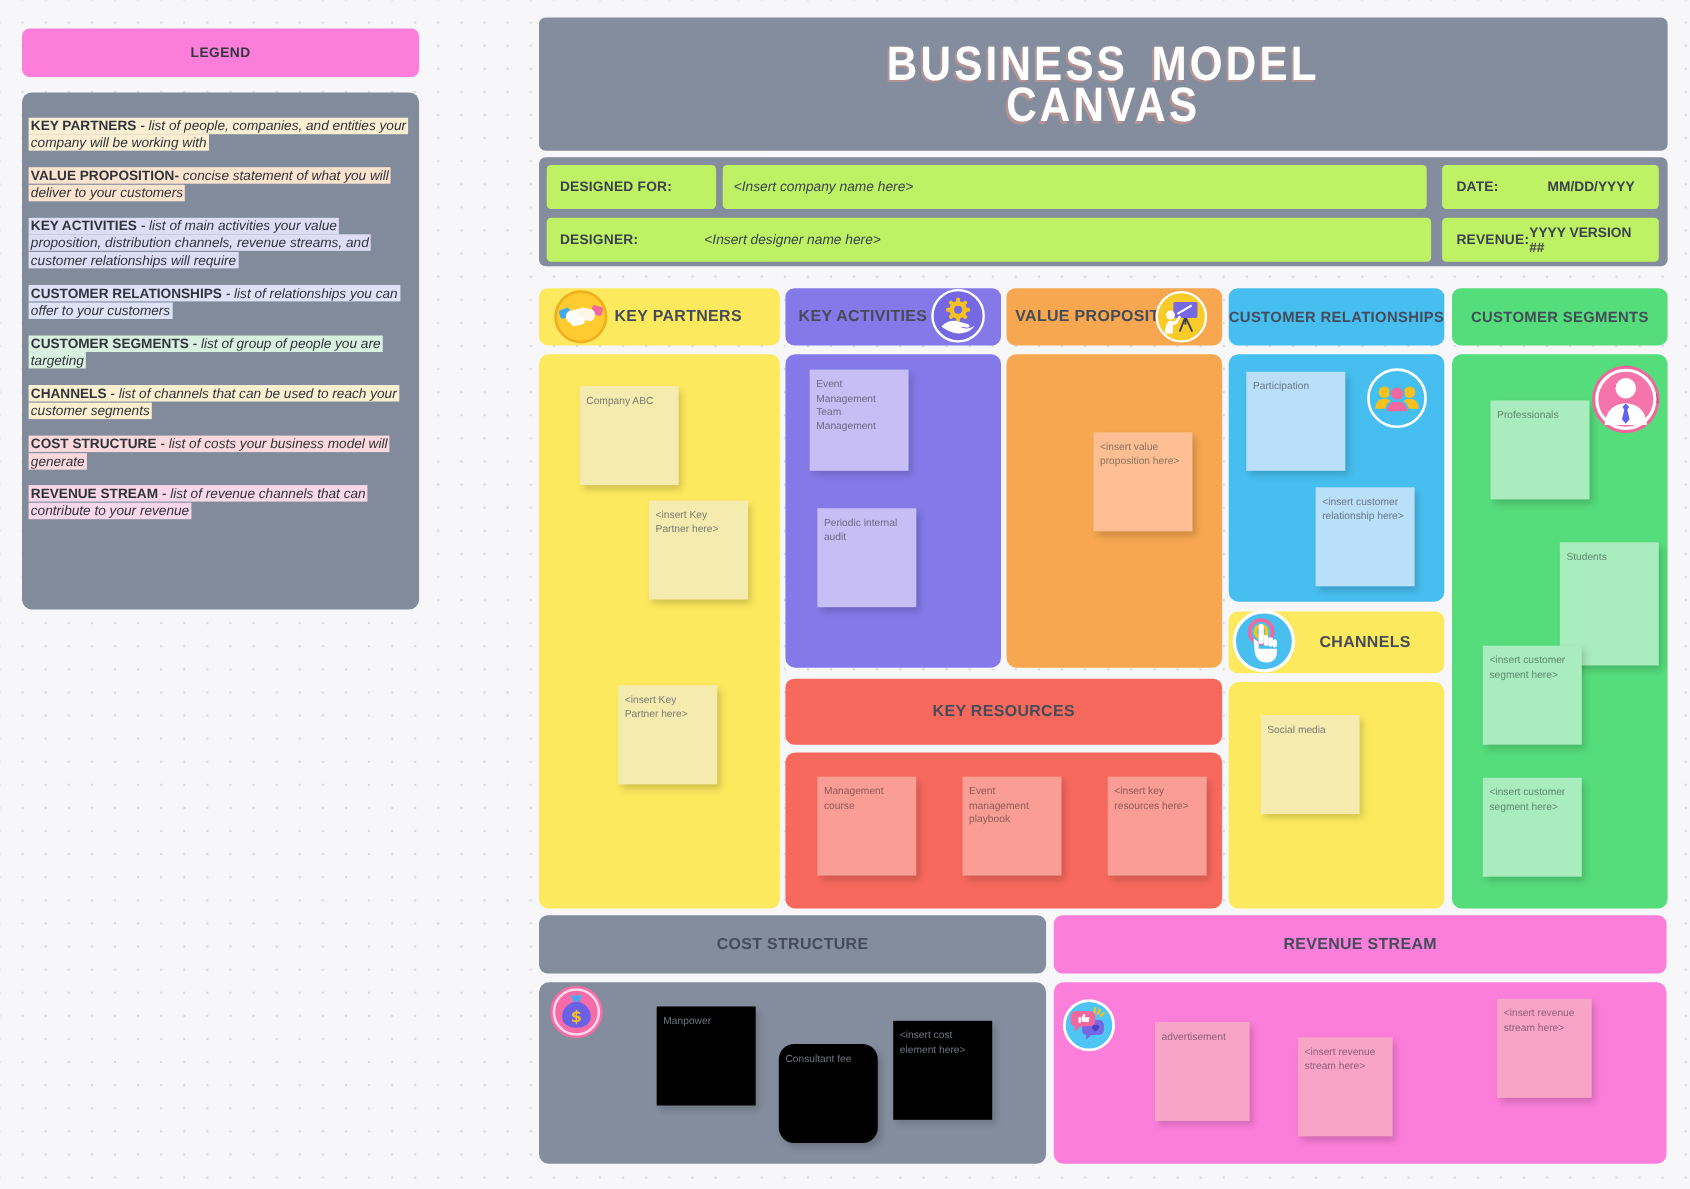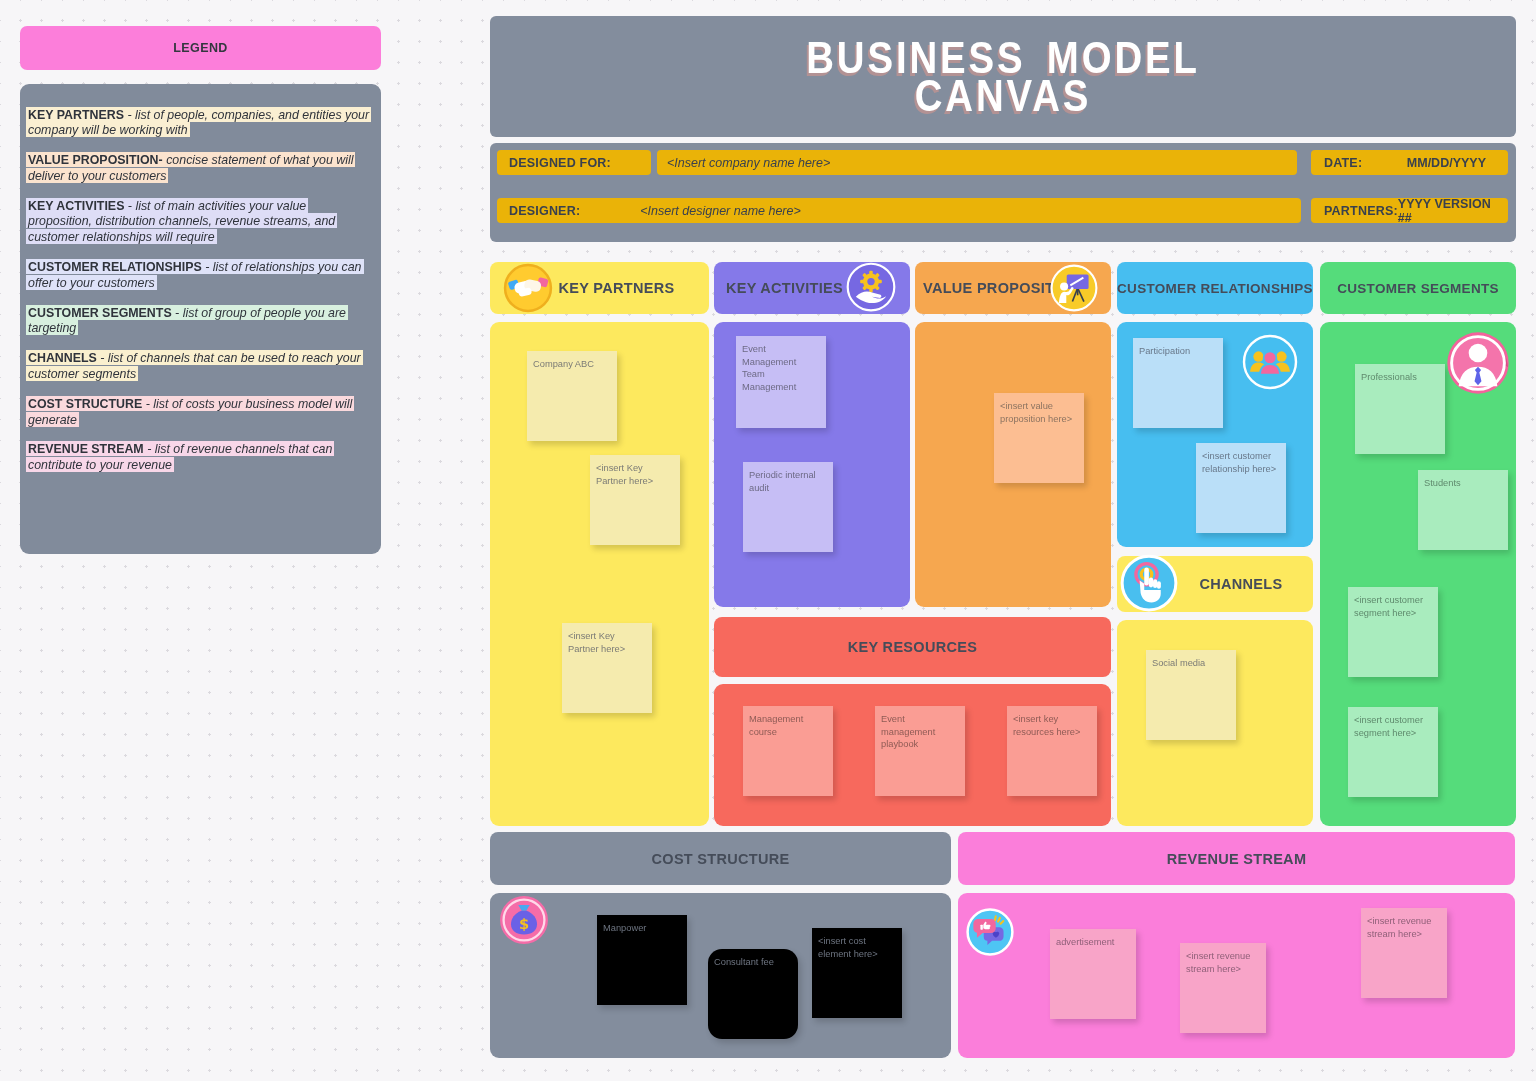--- a/index.html
+++ b/index.html
@@ -43,21 +43,21 @@
   .hl1{background:#faefd2}.hl2{background:#deddf6}.hl3{background:#fbe3ce}
   .hl4{background:#dee2f8}.hl5{background:#d8f0df}.hl6{background:#fbdce8}
   .hl7{background:#faf0cf}.hl8{background:#fad9dd}.hl9{background:#f8d7e9}
 
   
   .title-block { left:490px; top:16px; width:1026px; height:121px; background:#838d9d; border-radius:6px;
                  display:flex; flex-direction:column; align-items:center; justify-content:center; }
   .title-line { color:#ffffff; font-size:40px; font-weight:800; letter-spacing:3px; word-spacing:8px;
                 line-height:38px; text-shadow:-2px 2px 0 rgba(238,152,138,.45); transform:scale(.96,1.1); }
   .form-panel { left:490px; top:143px; width:1026px; height:99px; background:#838d9d; border-radius:6px; }
-  .fbox { position:absolute; background:#eab308; border-radius:4px; height:25px;
+  .fbox { position:absolute; background:#bef264; border-radius:4px; height:40px;
           display:flex; align-items:center; font-size:12.5px; color:#3a414d; }
   .flabel { font-weight:700; letter-spacing:.2px; }
   .fval-it { font-style:italic; font-weight:500; }
   .fval { font-weight:700; } 
 </style>
 </head>
 <body>
 
 <div class="abs legend-hdr">
   <span>LEGEND</span>
@@ -87,21 +87,21 @@
 </div>
 <div class="fbox" style="left:1311px;top:150px;width:197px;padding:0 22px 0 13px;justify-content:space-between;">
   <span class="flabel">DATE:</span>
   <span class="fval">MM/DD/YYYY</span>
 </div>
 <div class="fbox" style="left:497px;top:198px;width:804px;padding-left:12px;">
   <span class="flabel">DESIGNER:</span>
   <span class="fval-it" style="margin-left:60px;">&lt;Insert designer name here&gt;</span>
 </div>
 <div class="fbox" style="left:1311px;top:198px;width:197px;padding:0 10px 0 13px;justify-content:space-between;">
-  <span class="flabel">PARTNERS:</span>
+  <span class="flabel">REVENUE:</span>
   <span class="fval">YYYY VERSION ##</span>
 </div>
 
 <div class="hdr" style="left:490px;top:262px;width:219px;height:52px;background:#fde95e;padding-left:34px;">
   <span>KEY PARTNERS</span>
 </div>
 <div class="hdr" style="left:714px;top:262px;width:196px;height:52px;background:#8579e9;justify-content:flex-start;padding-left:12px;">
   <span>KEY ACTIVITIES</span>
 </div>
 <div class="hdr" style="left:915px;top:262px;width:196px;height:52px;background:#f6a74f;justify-content:flex-start;padding-left:8px;">
@@ -145,21 +145,21 @@
 <div class="note n-purple" style="left:743px;top:462px;">Periodic internal audit</div>
 
 <div class="note n-orange" style="left:994px;top:393px;">&lt;insert value proposition here&gt;</div>
 
 <div class="note n-blue" style="left:1133px;top:338px;">Participation</div>
 <div class="note n-blue" style="left:1196px;top:443px;">&lt;insert customer relationship here&gt;</div>
 
 <div class="note n-yellow" style="left:1146px;top:650px;">Social media</div>
 
 <div class="note n-green" style="left:1355px;top:364px;">Professionals</div>
-<div class="note n-green" style="left:1418px;top:470px;height:80px;">Students</div>
+<div class="note n-green" style="left:1418px;top:493px;height:112px;">Students</div>
 <div class="note n-green" style="left:1348px;top:587px;">&lt;insert customer segment here&gt;</div>
 <div class="note n-green" style="left:1348px;top:707px;">&lt;insert customer segment here&gt;</div>
 
 <div class="note n-red" style="left:743px;top:706px;">Management course</div>
 <div class="note n-red" style="left:875px;top:706px;">Event management playbook</div>
 <div class="note n-red" style="left:1007px;top:706px;">&lt;insert key resources here&gt;</div>
 
 <div class="note n-gray" style="left:597px;top:915px;">Manpower</div>
 <div class="note n-gray" style="left:708px;top:949px;border-radius:14px;">Consultant fee</div>
 <div class="note n-gray" style="left:812px;top:928px;">&lt;insert cost element here&gt;</div>

